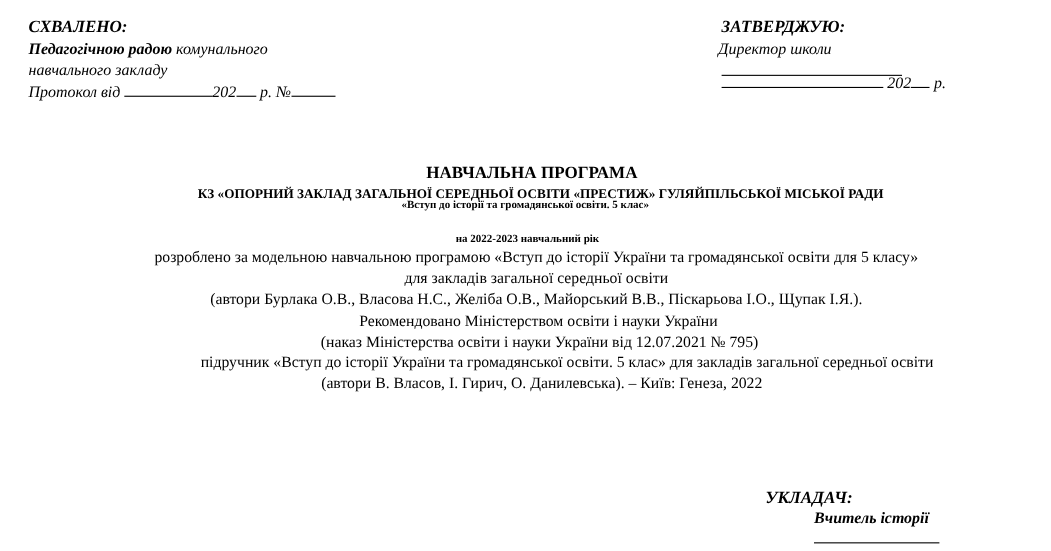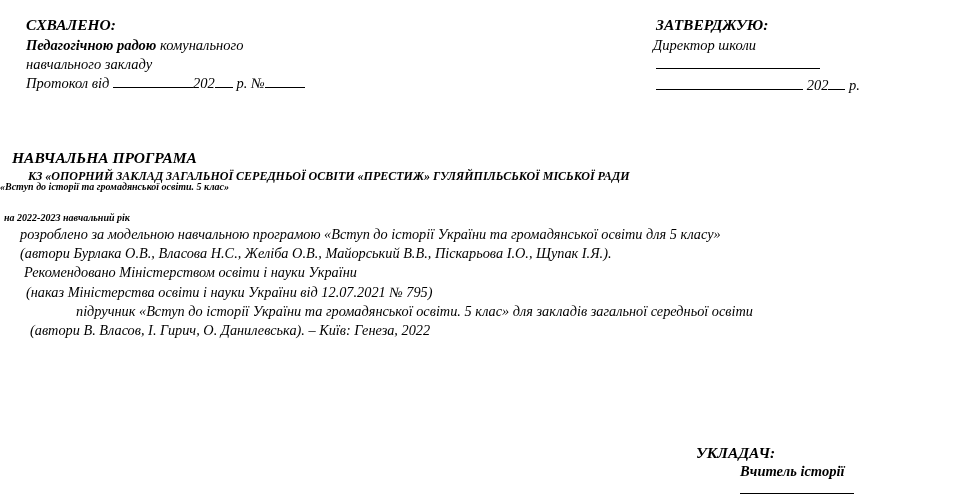--- a/index.html
+++ b/index.html
@@ -6,56 +6,57 @@
   body {
     width: 955px; height: 501px; position: relative; overflow: hidden;
     font-family: "Liberation Serif", "DejaVu Serif", serif;
     color: #000; font-size: 14.5px; line-height: 19px;
   }
   .abs { position: absolute; white-space: nowrap; font-style: italic; }
   .b { font-weight: bold; }
   .head { font-size: 15.5px; }
   .u { display: inline-block; border-bottom: 1px solid #000; height: 13px; vertical-align: baseline; }
   .center-block {
-    position: absolute; left: 0; width: 955px; text-align: left; font-style: italic;
+    position: absolute; left: 0; width: 955px; text-align: center;
   }
   .center-block div { white-space: nowrap; }
 </style>
 </head>
 <body>
 
 <div class="abs b head" style="left:26px; top:15px;">СХВАЛЕНО:</div>
 <div class="abs" style="left:26px; top:36px;">
   <span class="b">Педагогічною радою</span><span> комунального</span>
 </div>
 <div class="abs" style="left:26px; top:55px;">навчального закладу</div>
 <div class="abs" style="left:26px; top:74px;text-align:center;">
   <span>Протокол  від </span><span class="u" style="width:80px;"></span><span>202</span><span class="u" style="width:18px;"></span><span> р. №</span><span class="u" style="width:40px;"></span>
 </div>
 
 <div class="abs b head" style="left:656px; top:15px;">ЗАТВЕРДЖУЮ:</div>
 <div class="abs" style="left:653px; top:36px;">Директор школи</div>
 <div class="abs" style="left:656px; top:55px;">
   <span class="u" style="width:164px;"></span>
 </div>
-<div class="abs" style="left:656px; top:76px;text-align:right;">
+<div class="abs" style="left:656px; top:66px;text-align:right;">
   <span class="u" style="width:147px;"></span><span> 202</span><span class="u" style="width:17px;"></span><span> р.</span>
 </div>
 
 <div class="center-block b head" style="top:148px; line-height:19px;">
   <div style="margin-left:12px;">НАВЧАЛЬНА ПРОГРАМА</div>
   <div style="font-size:12px;padding-left:28px;">КЗ «ОПОРНИЙ ЗАКЛАД ЗАГАЛЬНОЇ СЕРЕДНЬОЇ ОСВІТИ «ПРЕСТИЖ» ГУЛЯЙПІЛЬСЬКОЇ МІСЬКОЇ РАДИ</div>
 </div>
 <div class="center-block b" style="top:177px; font-size:10px; line-height:19px;">
   <div>«Вступ до історії та громадянської освіти. 5 клас»</div>
   <div style="margin-left:4px;margin-top:12px;">на 2022-2023 навчальний рік</div>
 </div>
 
 <div class="center-block" style="top:225px; font-size:14.3px; line-height:19.2px;">
   <div style="margin-left:20px;">розроблено за модельною навчальною програмою «Вступ до історії України та громадянської освіти для 5 класу»</div>
+  <div style="margin-left:20px;">для закладів загальної середньої освіти</div>
   <div style="margin-left:20px;">(автори Бурлака О.В., Власова Н.С., Желіба О.В., Майорський В.В., Піскарьова І.О., Щупак І.Я.).</div>
   <div style="margin-left:24px;">Рекомендовано Міністерством освіти і науки України</div>
   <div style="margin-left:26px;">(наказ Міністерства освіти і науки України від 12.07.2021 № 795)</div>
   <div style="margin-left:76px;">підручник  «Вступ до історії України та громадянської освіти. 5 клас» для закладів загальної середньої освіти</div>
   <div style="margin-left:30px;">(автори В. Власов, І. Гирич, О. Данилевська). – Київ:  Генеза, 2022</div>
 </div>
 
 <div class="abs b head" style="left:696px; top:443px;">УКЛАДАЧ:</div>
 <div class="abs b" style="left:740px; top:462px;">Вчитель історії</div>
 <div class="abs" style="left:740px; top:480px;">

